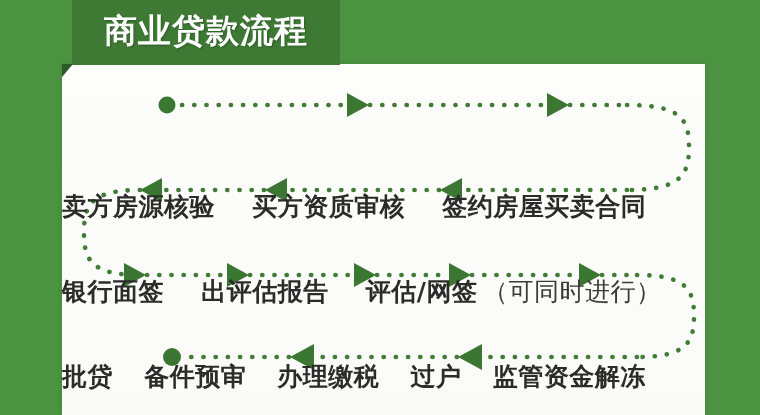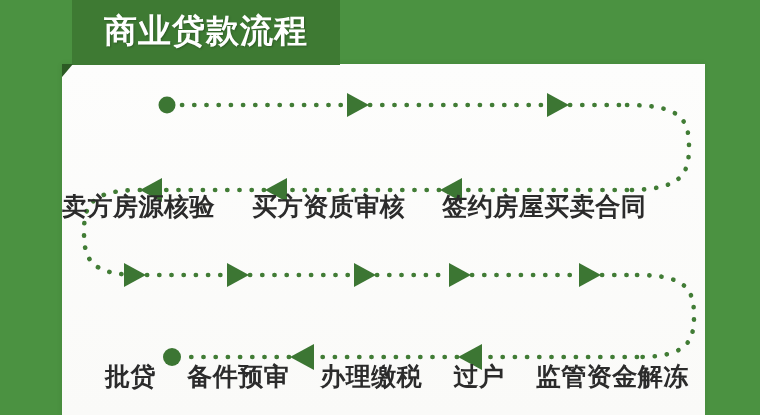--- a/index.html
+++ b/index.html
@@ -103,21 +103,21 @@
     width: 20px;
   }
   .note {
     font-size: 18px;
     font-weight: normal;
     color: #3a3a3a;
     letter-spacing: 0px;
   }
   .r1 { top: 128px; }
   .r2 { top: 213px; }
-  .r3 { top: 298px; padding-left: 43px; }
+  .r3 { top: 298px; }
 </style>
 </head>
 <body>
 
 <div class="screen">
 
   <div class="card">
     <div class="card-inner"></div>
 
     <svg class="flow-svg" viewBox="0 0 643 351">
@@ -177,20 +177,28 @@
     </svg>
 
     <div class="row-text r1">
       <span class="item">卖方房源核验</span>
       <span class="gap"></span>
       <span class="item">买方资质审核</span>
       <span class="gap"></span>
       <span class="item">签约房屋买卖合同</span>
     </div>
 
+    <div class="row-text r2">
+      <span class="item">银行面签</span>
+      <span class="gap"></span>
+      <span class="item">出评估报告</span>
+      <span class="gap"></span>
+      <span class="item">评估/网签</span>
+      <span class="item note">（可同时进行）</span>
+    </div>
 
     <div class="row-text r3">
       <span class="item">批贷</span>
       <span class="gap-sm"></span>
       <span class="item">备件预审</span>
       <span class="gap-sm"></span>
       <span class="item">办理缴税</span>
       <span class="gap-sm"></span>
       <span class="item">过户</span>
       <span class="gap-sm"></span>

